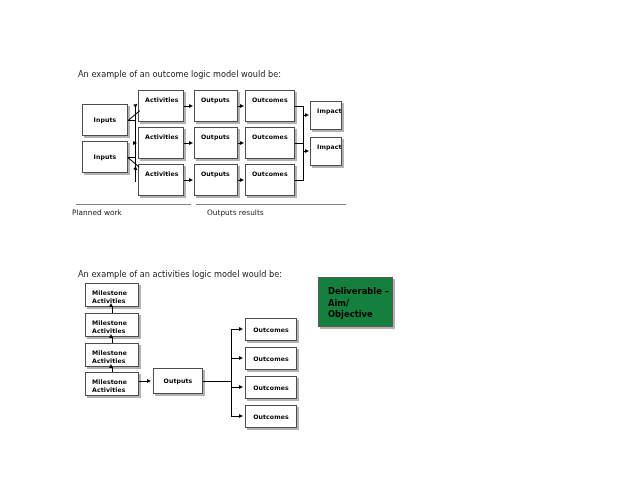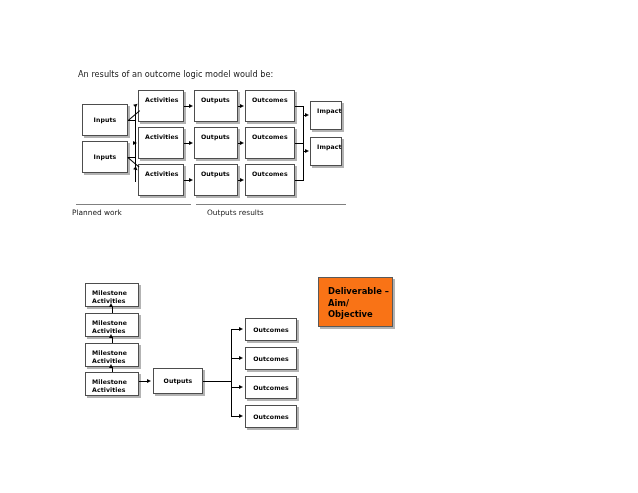--- a/index.html
+++ b/index.html
@@ -58,21 +58,21 @@
   }
   .box.center > .lbl {
     left: 0; right: 0; top: 50%;
     transform: translateY(-50%);
     text-align: center;
   }
 
   .deliverable {
     position: absolute;
     box-sizing: border-box;
-    background: #f97316;
+    background: #15803d;
     border: 1px solid #595959;
     box-shadow: 2px 2px 0 0 #b3b3b3;
   }
   .deliverable > .lbl {
     position: absolute;
     left: 9px;
     top: 8px;
     font-size: 8.4px;
     font-weight: bold;
     line-height: 11.5px;
@@ -119,21 +119,21 @@
     font-size: 7.4px;
     color: #1a1a1a;
     white-space: nowrap;
   }
 </style>
 </head>
 <body>
 
 <div class="page">
 
-  <div class="intro" style="left:78px; top:68px;">An results of an outcome logic model would be:</div>
+  <div class="intro" style="left:78px; top:68px;">An example of an outcome logic model would be:</div>
 
   <div>
 
     <div class="box center" style="left:82px; top:104px; width:46px; height:32px;">
       <span class="lbl">Inputs</span>
     </div>
     <div class="box center" style="left:82px; top:141px; width:46px; height:32px;">
       <span class="lbl">Inputs</span>
     </div>
 
@@ -209,20 +209,21 @@
     <div class="hline" style="left:303px; top:151px; width:4px;"></div>
     <div class="arrow-r" style="left:305px; top:148.5px;"></div>
 
     <div class="rule" style="left:76px; top:204px; width:115px;"></div>
     <div class="rule-label" style="left:72px; top:208px;">Planned work</div>
     <div class="rule" style="left:196px; top:204px; width:150px;"></div>
     <div class="rule-label" style="left:207px; top:208px;">Outputs results</div>
   </div>
 
 
+  <div class="intro" style="left:78px; top:268px;">An example of an activities logic model would be:</div>
 
   <div>
 
     <div class="box" style="left:85px; top:283px; width:54px; height:24px;">
       <span class="lbl">Milestone
 Activities</span>
     </div>
     <div class="box" style="left:85px; top:313px; width:54px; height:24px;">
       <span class="lbl">Milestone
 Activities</span>

